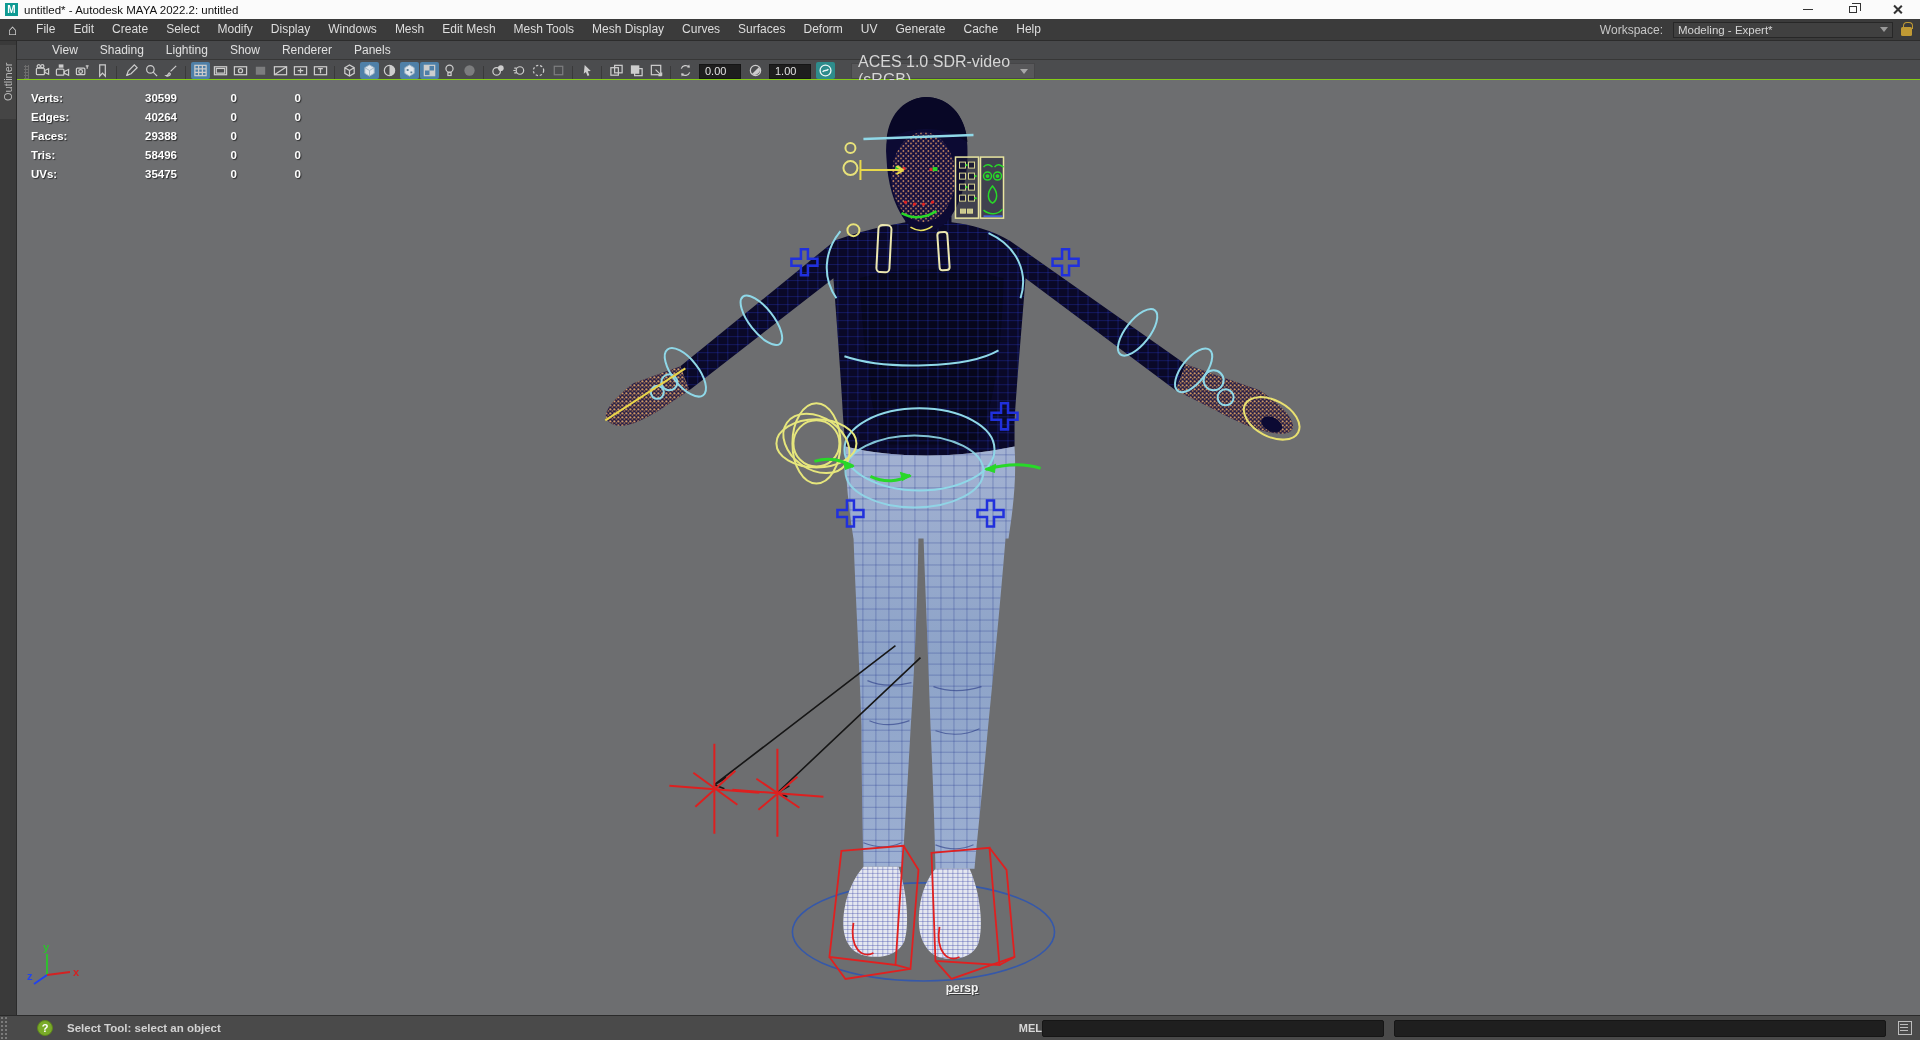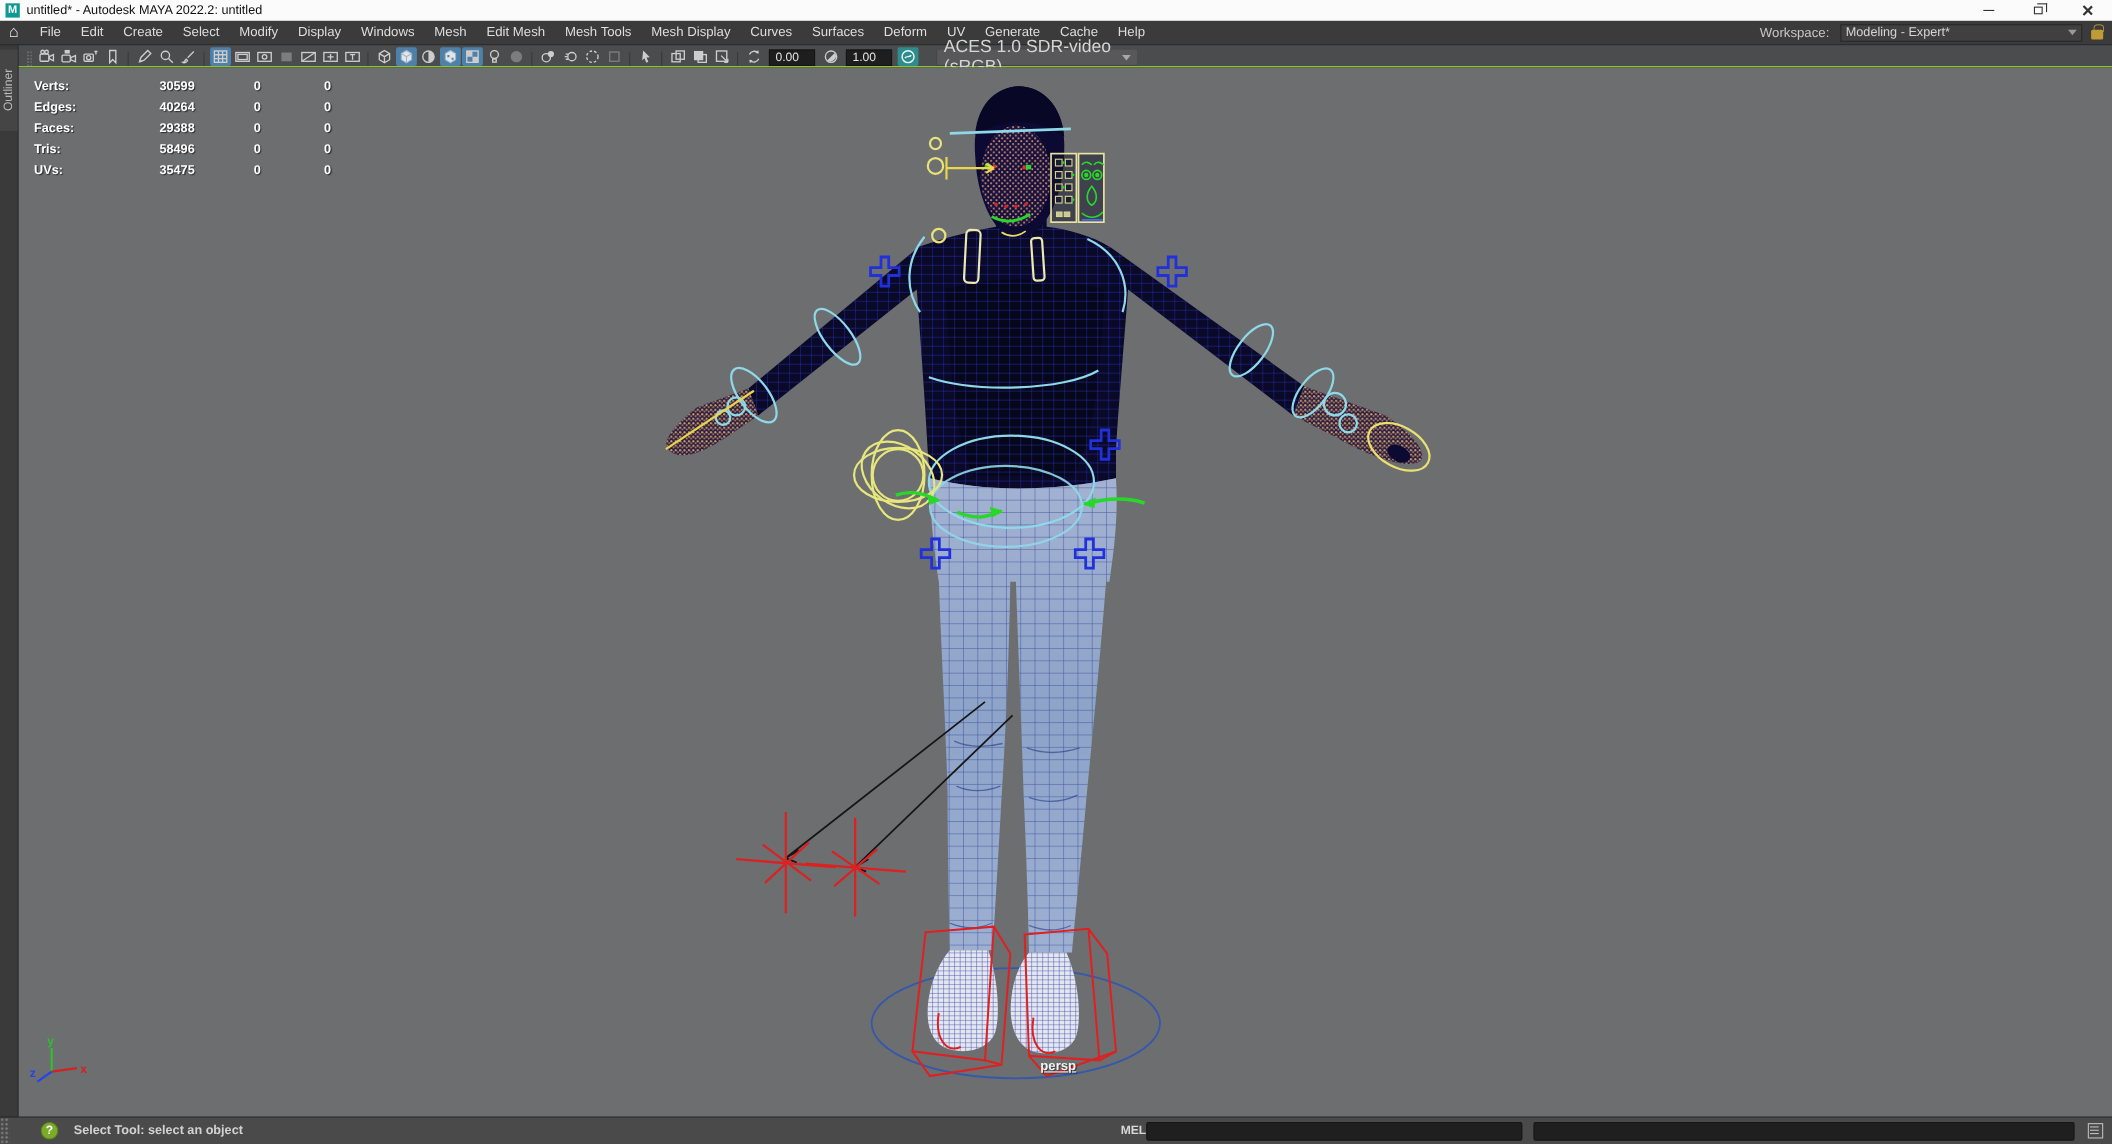--- a/index.html
+++ b/index.html
@@ -137,20 +137,28 @@
     </div>
     <div class="lock"></div>
   </div>
 </div>
 
 <div class="main">
   <div class="left-strip">
     <div class="outliner-tab">Outliner</div>
   </div>
   <div class="panel">
+    <div class="panel-menubar" id="panel-menu">
+        <div class="pmenu-item">View</div>
+        <div class="pmenu-item">Shading</div>
+        <div class="pmenu-item">Lighting</div>
+        <div class="pmenu-item">Show</div>
+        <div class="pmenu-item">Renderer</div>
+        <div class="pmenu-item">Panels</div>
+      </div>
     <div class="vp-toolbar" id="vp-toolbar">
         <div class="tgrip"></div>
         <div class="ticon">
           <svg width="15" height="15" viewBox="0 0 16 16">
             <rect x="1.5" y="5.5" width="8.5" height="7" rx="1" stroke="#cdcdcd" fill="none" stroke-width="1.3"></rect>
             <circle cx="4" cy="3.5" r="1.7" stroke="#cdcdcd" fill="none" stroke-width="1.3"></circle>
             <circle cx="7.8" cy="3.5" r="1.7" stroke="#cdcdcd" fill="none" stroke-width="1.3"></circle>
             <path d="M10.5 8 L14.5 6 V12 L10.5 10 Z" stroke="#cdcdcd" fill="none" stroke-width="1.3"></path>
           </svg>
         </div>

